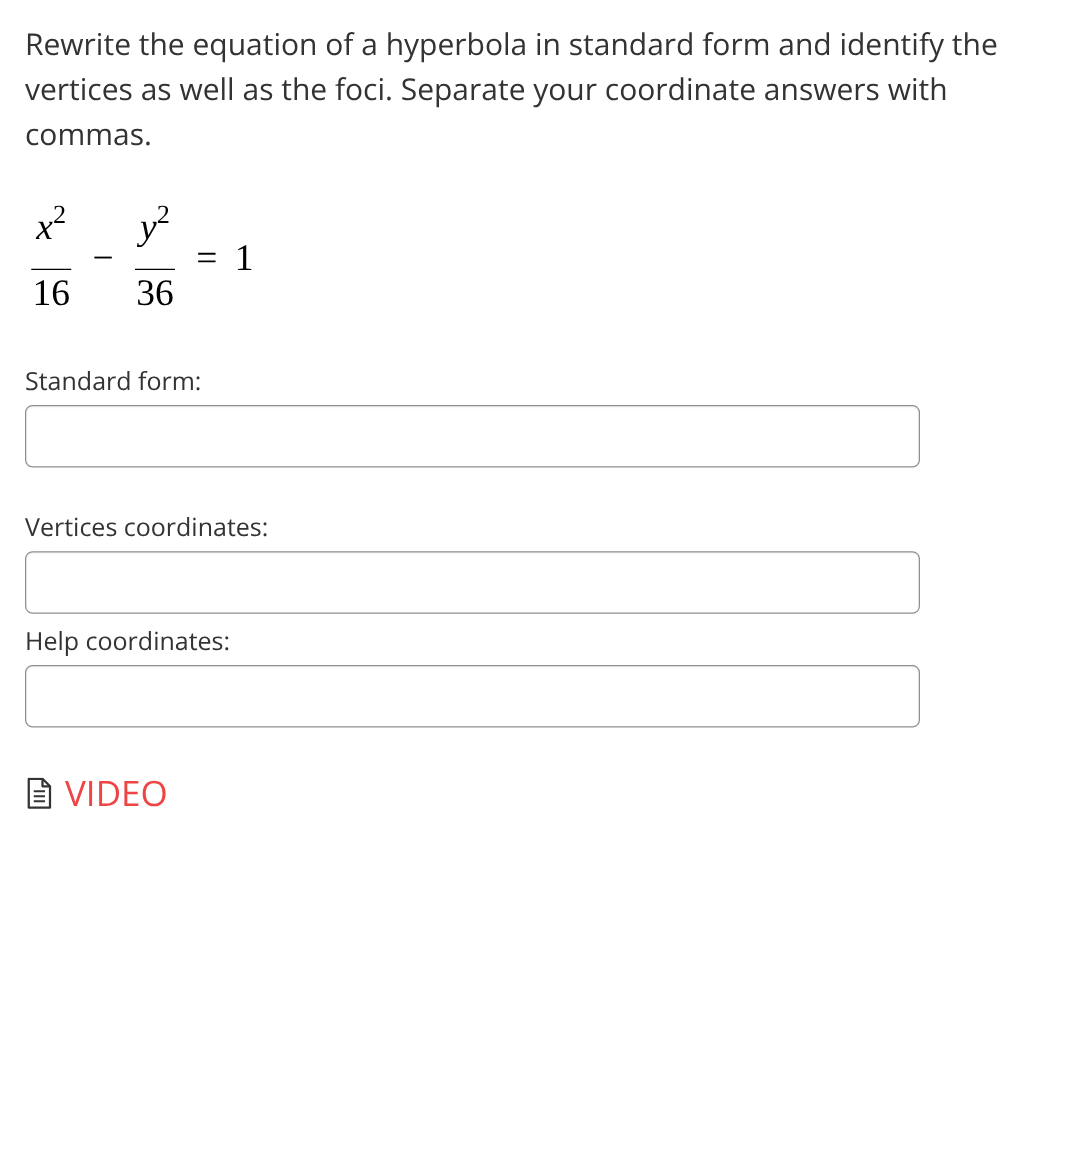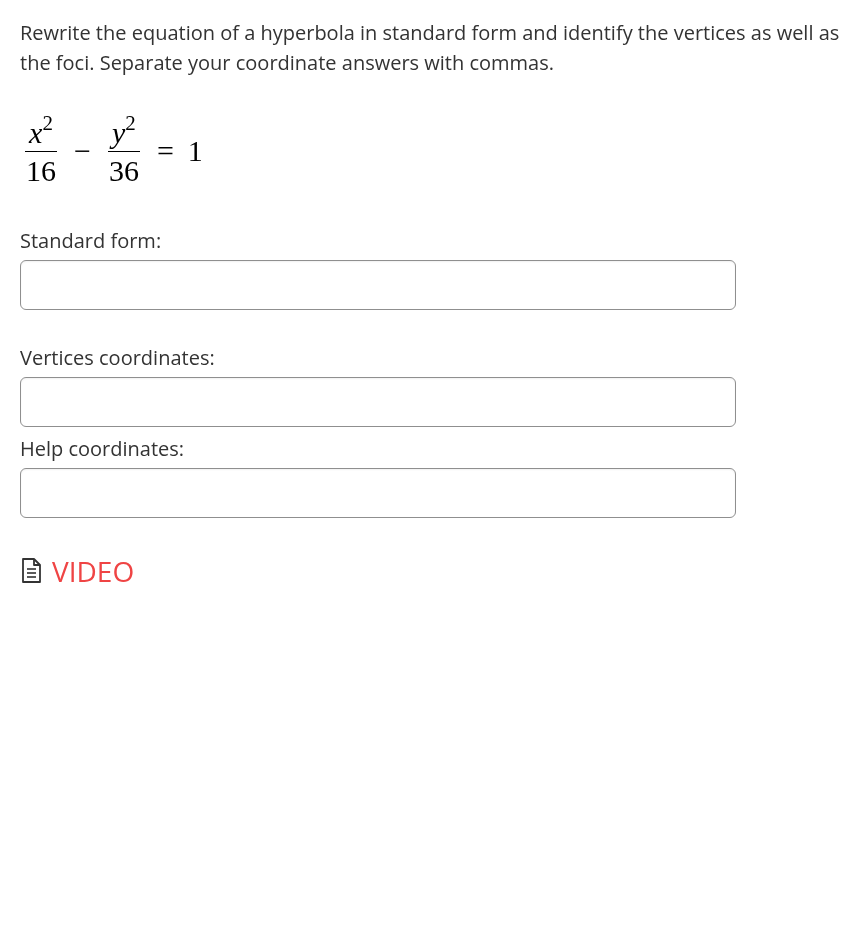--- a/index.html
+++ b/index.html
@@ -8,21 +8,21 @@
       padding: 0;
     }
     body {
       font-family: "Open Sans", "Segoe UI", Arial, sans-serif;
       color: #333;
       padding: 18px 20px;
       width: 862px;
       background: #fff;
     }
     .question-text {
-      font-size: 20px;
+      font-size: 24px;
       line-height: 1.5;
       color: #333;
       margin-bottom: 36px;
     }
     .equation {
       font-family: "Times New Roman", serif;
       font-size: 30px;
       color: #000;
       display: flex;
       align-items: center;
@@ -30,21 +30,21 @@
       margin-bottom: 40px;
       margin-left: 2px;
     }
     .frac {
       display: inline-flex;
       flex-direction: column;
       align-items: center;
       text-align: center;
     }
     .frac .num {
-      padding: 0 4px 2px 4px;
+      padding: 0 4px 17px 4px;
       border-bottom: 1.5px solid #000;
       line-height: 1.1;
     }
     .frac .den {
       padding: 2px 4px 0 4px;
       line-height: 1.1;
     }
     .mvar {
       font-style: italic;
     }

